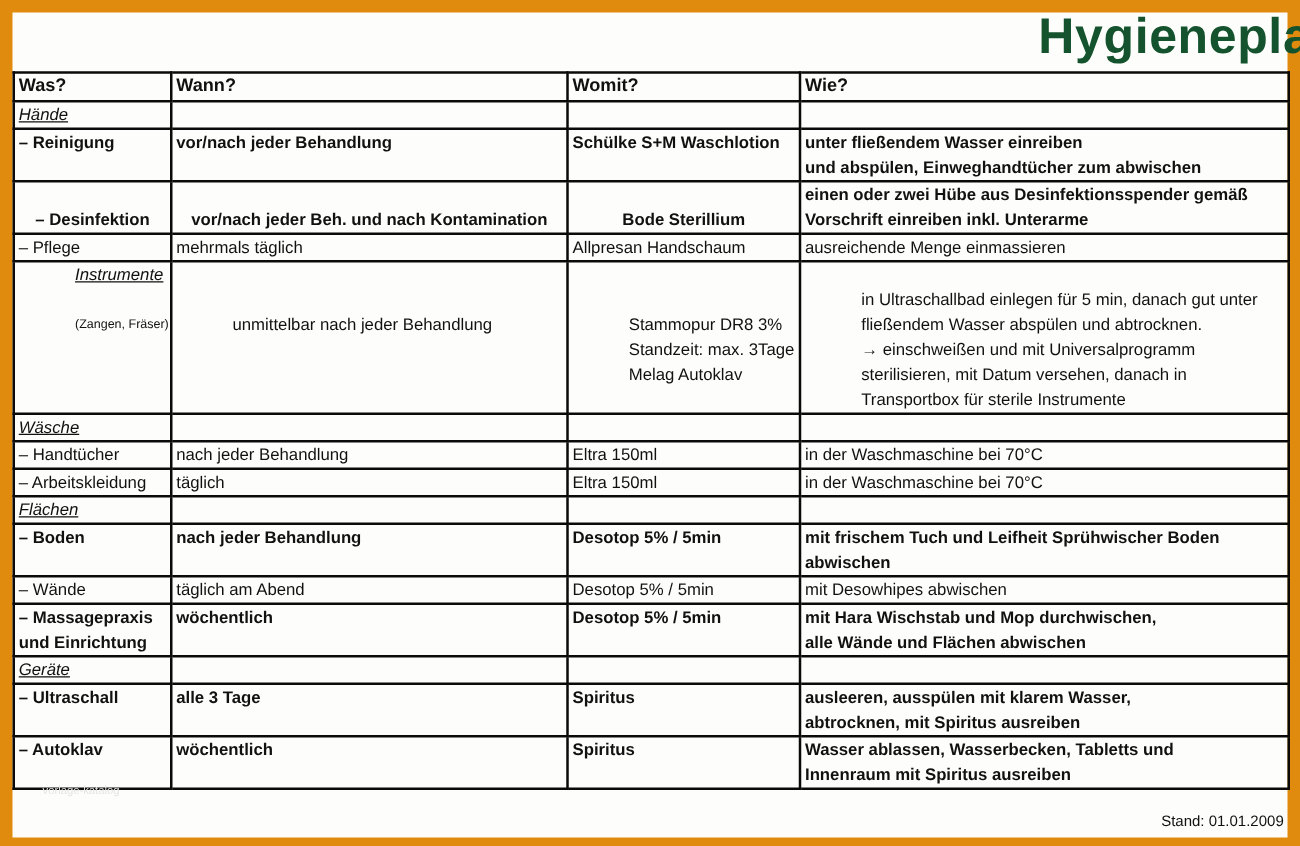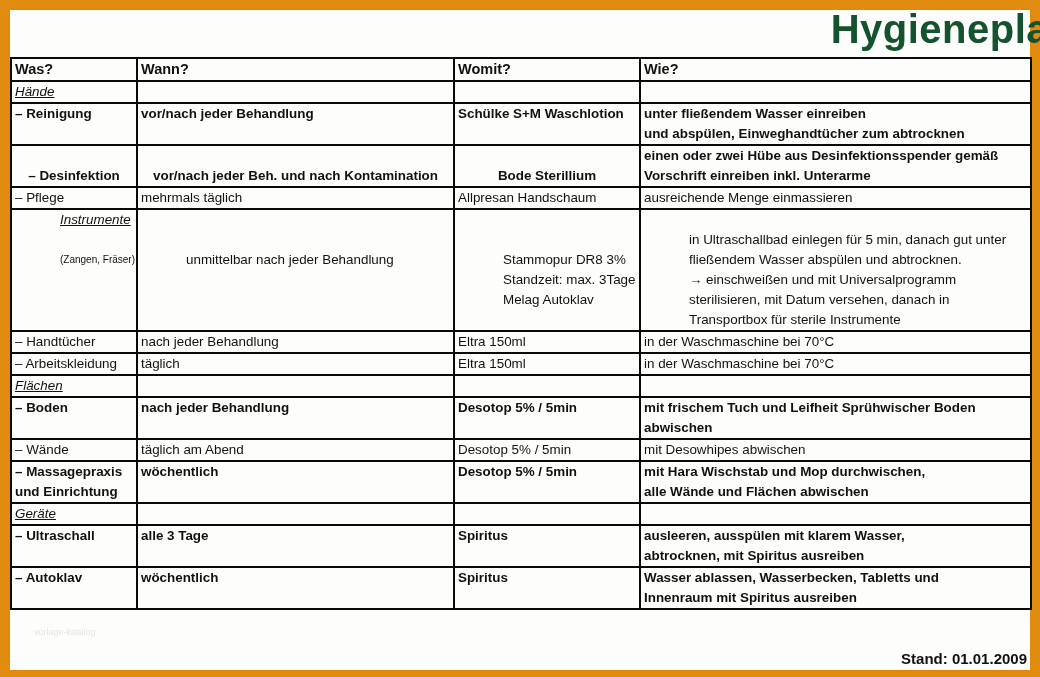--- a/index.html
+++ b/index.html
@@ -28,21 +28,21 @@
   }
   th { font-weight:bold; font-size:14.5px; height:20px; line-height:21px;margin-top:24px; }
   tr.r1 td { height:18px; }
   tr.r2 td { height:38px;font-weight:bold; }
   tr.r6 td { height:119px;padding-left:48px; }
   td.bottom { vertical-align:bottom;text-align:center; }
   .cat { font-style:italic; text-decoration:underline; }
   .small { font-size:10px; }
   .line { display:block; }
   .stand {
-    position:absolute; right:3px; top:640px; font-weight:bold; font-size:15px; color:#111;
+    position:absolute; right:3px; top:640px; font-weight:normal; font-size:12px; color:#111;
   }
   .watermark {
     position:absolute; left:24px; top:617px; font-size:9px; color:#e4e4e4;
   }
 </style>
 </head>
 <body>
 
 <div class="sheet">
   <div class="title">Hygieneplan</div>
@@ -67,21 +67,21 @@
       <td></td>
           <td></td>
           <td></td>
     </tr>
     <tr class="r2">
       <td>– Reinigung</td>
       <td>vor/nach jeder Behandlung</td>
       <td>Schülke S+M Waschlotion</td>
       <td>
         <span class="line">unter fließendem Wasser einreiben</span>
-        <span class="line">und abspülen, Einweghandtücher zum abtrocknen</span>
+        <span class="line">und abspülen, Einweghandtücher zum abwischen</span>
       </td>
     </tr>
     <tr class="r2">
       <td class="bottom">– Desinfektion</td>
       <td class="bottom">vor/nach jeder Beh. und nach Kontamination</td>
       <td class="bottom">Bode Sterillium</td>
       <td>
         <span class="line">einen oder zwei Hübe aus Desinfektionsspender gemäß</span>
         <span class="line">Vorschrift einreiben inkl. Unterarme</span>
       </td>
@@ -113,20 +113,26 @@
         <span class="line" style="height:20px"></span>
         <span class="line">in Ultraschallbad einlegen für 5 min, danach gut unter</span>
         <span class="line">fließendem Wasser abspülen und abtrocknen.</span>
         <span class="line">→ einschweißen und mit Universalprogramm</span>
         <span class="line">sterilisieren, mit Datum versehen, danach in</span>
         <span class="line">Transportbox für sterile Instrumente</span>
       </td>
     </tr>
 
     <tr class="r1">
+      <td class="cat">Wäsche</td>
+      <td></td>
+          <td></td>
+          <td></td>
+    </tr>
+    <tr class="r1">
       <td>– Handtücher</td>
       <td>nach jeder Behandlung</td>
       <td>Eltra 150ml</td>
       <td>in der Waschmaschine bei 70°C</td>
     </tr>
     <tr class="r1">
       <td>– Arbeitskleidung</td>
       <td>täglich</td>
       <td>Eltra 150ml</td>
       <td>in der Waschmaschine bei 70°C</td>

